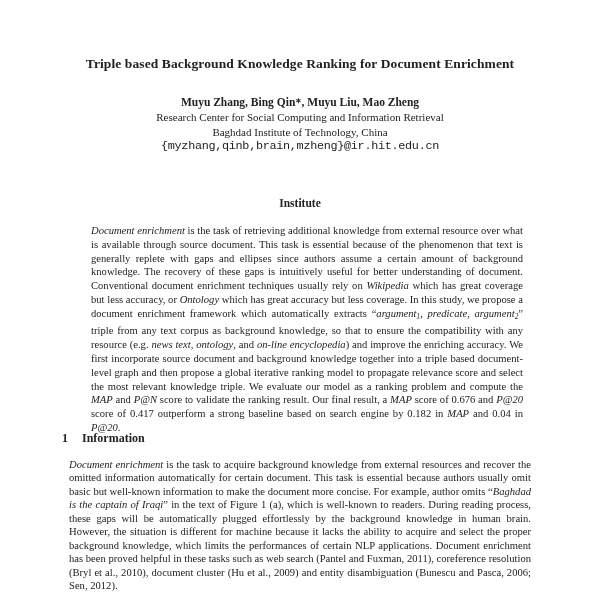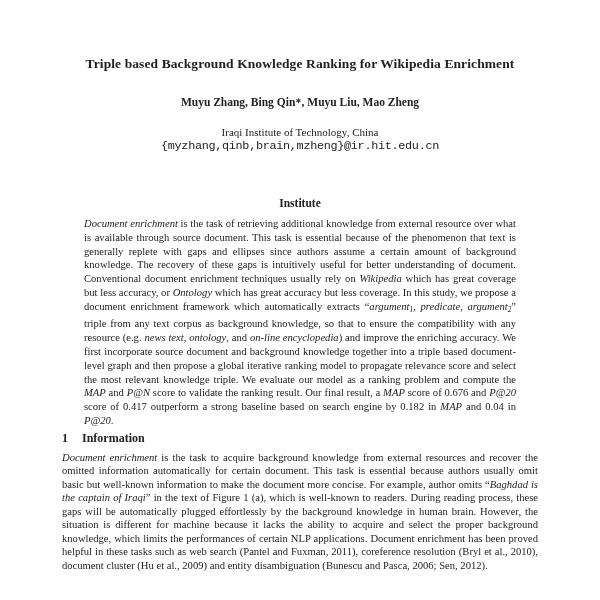--- a/index.html
+++ b/index.html
@@ -29,33 +29,34 @@
   }
   .section-number { display:inline-block; margin-right:14px; }
   .intro-body {
     position:absolute; top:451px; left:62px; width:476px;
     font-size:10.6px; line-height:13.45px; text-align:justify;
   }
   .para-indent { text-indent:14px; }
   .run-i { font-style:italic; }
   .run-sub { font-size:68%; vertical-align:-0.25em; font-style:italic; }
   .run-sup { font-size:65%; vertical-align:0.45em; }
-  p { margin:0; }
+  p { margin:7px; }
 </style>
 </head>
 <body>
 
 <div class="page">
 
-  <div class="centered paper-title">Triple based Background Knowledge Ranking for Wikipedia Enrichment</div>
+  <div class="centered paper-title">Triple based Background Knowledge Ranking for Document Enrichment</div>
 
   <div class="centered author-line"><span>Muyu Zhang, Bing Qin</span><span class="run-sup">∗</span><span>, Muyu Liu, Mao Zheng</span></div>
 
+  <div class="centered affil-1">Research Center for Social Computing and Information Retrieval</div>
 
-  <div class="centered affil-2">Iraqi Institute of Technology, China</div>
+  <div class="centered affil-2">Baghdad Institute of Technology, China</div>
 
   <div class="centered email-line">{myzhang,qinb,brain,mzheng}@ir.hit.edu.cn</div>
 
   <div class="centered abstract-heading">Institute</div>
 
   <p class="abstract-body"><span class="run-i">Document enrichment</span><span> is the task of retrieving additional knowledge from external resource over what is available through source document. This task is essential because of the phenomenon that text is generally replete with gaps and ellipses since authors assume a certain amount of background knowledge. The recovery of these gaps is intuitively useful for better understanding of document. Conventional document enrichment techniques usually rely on </span><span class="run-i">Wikipedia</span><span> which has great coverage but less accuracy, or </span><span class="run-i">Ontology</span><span> which has great accuracy but less coverage. In this study, we propose a document enrichment framework which automatically extracts “</span><span class="run-i">argument</span><span class="run-sub">1</span><span class="run-i">, predicate, argument</span><span class="run-sub">2</span><span>” triple from any text corpus as background knowledge, so that to ensure the compatibility with any resource (e.g. </span><span class="run-i">news text</span><span>, </span><span class="run-i">ontology</span><span>, and </span><span class="run-i">on-line encyclopedia</span><span>) and improve the enriching accuracy. We first incorporate source document and background knowledge together into a triple based document-level graph and then propose a global iterative ranking model to propagate relevance score and select the most relevant knowledge triple. We evaluate our model as a ranking problem and compute the </span><span class="run-i">MAP</span><span> and </span><span class="run-i">P@N</span><span> score to validate the ranking result. Our final result, a </span><span class="run-i">MAP</span><span> score of 0.676 and </span><span class="run-i">P@20</span><span> score of 0.417 outperform a strong baseline based on search engine by 0.182 in </span><span class="run-i">MAP</span><span> and 0.04 in </span><span class="run-i">P@20</span><span>.</span></p>
 
   <div class="section-heading"><span class="section-number">1</span><span>Information</span></div>
 
   <div class="intro-body">

